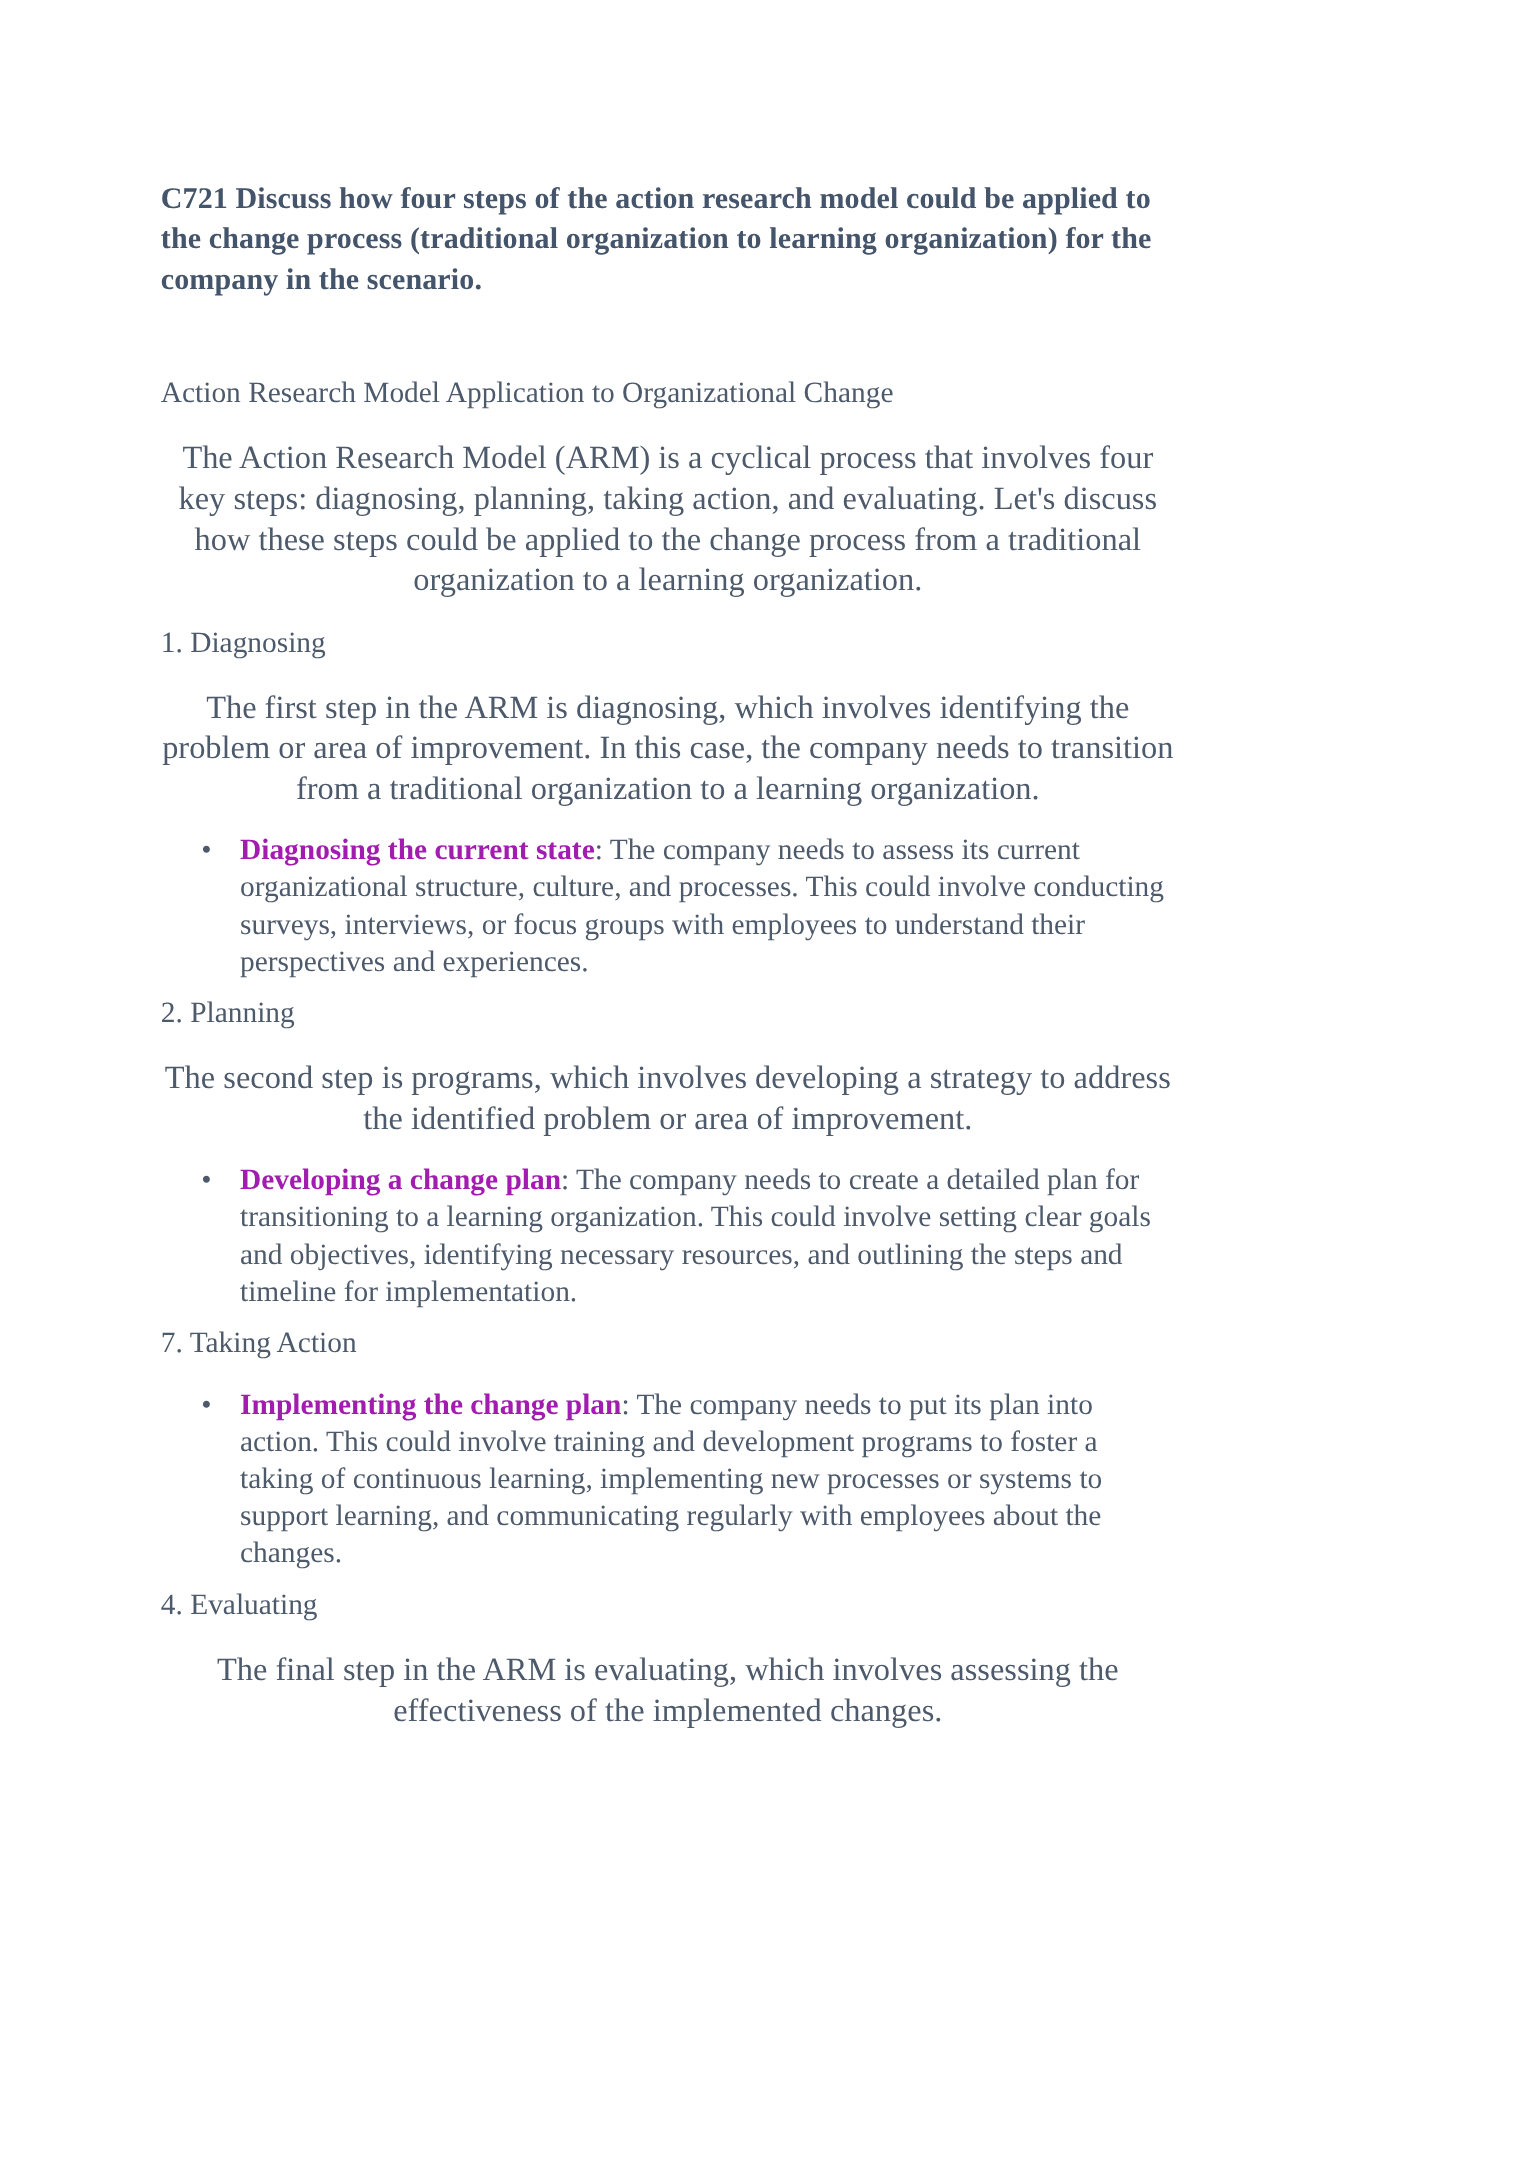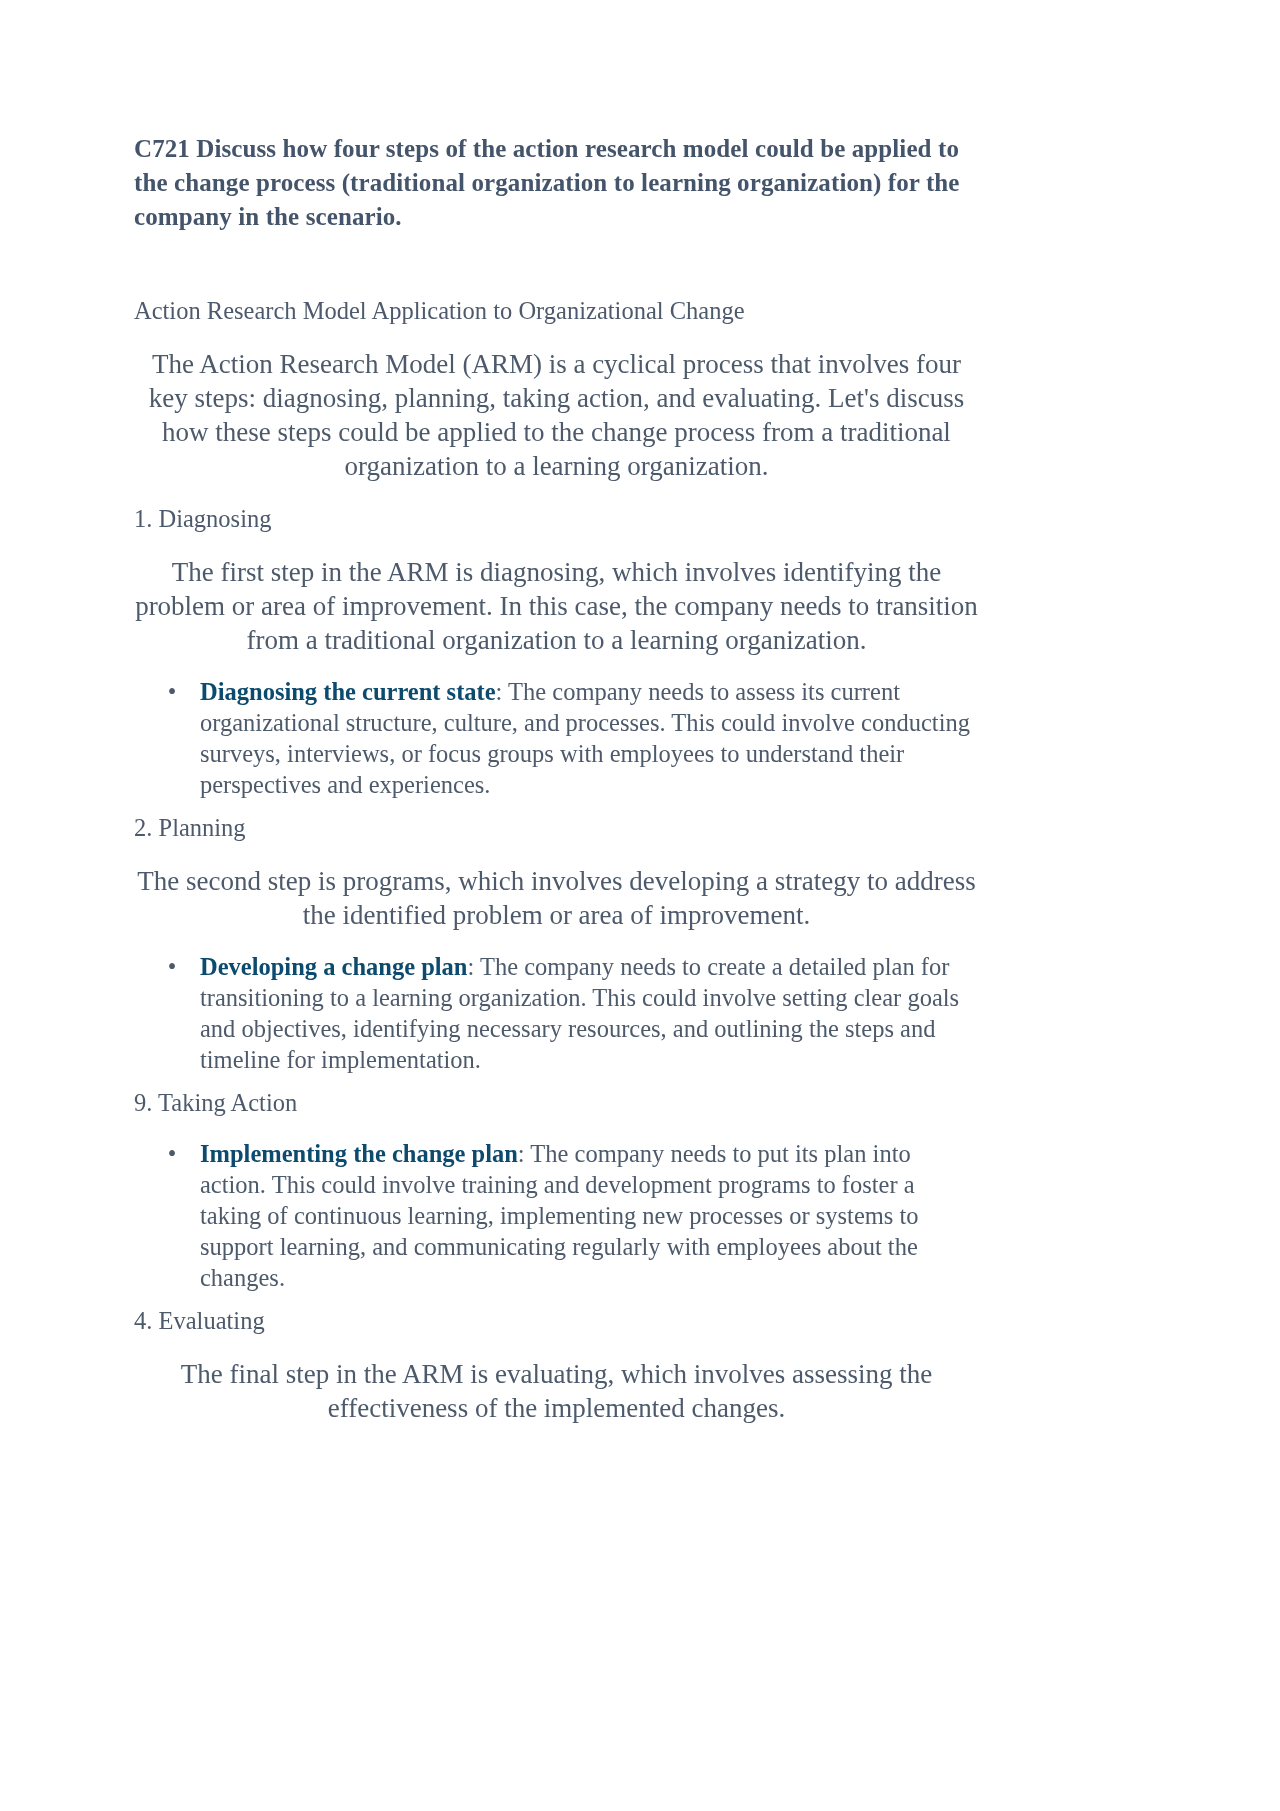--- a/index.html
+++ b/index.html
@@ -28,21 +28,21 @@
     left: 134px;
     top: 132px;
     width: 845px;
   }
 
   .doc-title {
     font-size: 25px;
     font-weight: bold;
     line-height: 1.36;
     color: #44546a;
-    margin: 0 0 0 0;
+    margin: 17px 0 0 0;
     letter-spacing: 0.1px;
   }
 
   .spacer-after-title {
     height: 62px;
   }
 
   p.para {
     font-size: 27px;
     line-height: 1.265;
@@ -89,21 +89,21 @@
     top: 0;
     width: 12px;
     text-align: center;
     font-size: 24.5px;
     line-height: 1.265;
     color: #4d5a6b;
   }
 
   .lead-in {
     font-weight: bold;
-    color: #0c4a6e;
+    color: #a21caf;
   }
 </style>
 </head>
 <body>
 
 <div class="page">
   <div class="content">
 
     <h1 class="doc-title">C721 Discuss how four steps of the action research model could be applied to the change process (traditional organization to learning organization) for the company in the scenario.</h1>
 
@@ -124,21 +124,21 @@
 
     <p class="section-head">2. Planning</p>
     <p class="para">The second step is programs, which involves developing a strategy to address the identified problem or area of improvement.</p>
     <ul class="bullets">
       <li>
         <span class="marker">•</span>
         <span class="lead-in">Developing a change plan</span><span>: The company needs to create a detailed plan for transitioning to a learning organization. This could involve setting clear goals and objectives, identifying necessary resources, and outlining the steps and timeline for implementation.</span>
       </li>
     </ul>
 
-    <p class="section-head">9. Taking Action</p>
+    <p class="section-head">7. Taking Action</p>
     <ul class="bullets">
       <li>
         <span class="marker">•</span>
         <span class="lead-in">Implementing the change plan</span><span>: The company needs to put its plan into action. This could involve training and development programs to foster a taking of continuous learning, implementing new processes or systems to support learning, and communicating regularly with employees about the changes.</span>
       </li>
     </ul>
 
     <p class="section-head">4. Evaluating</p>
     <p class="para">The final step in the ARM is evaluating, which involves assessing the effectiveness of the implemented changes.</p>
 

